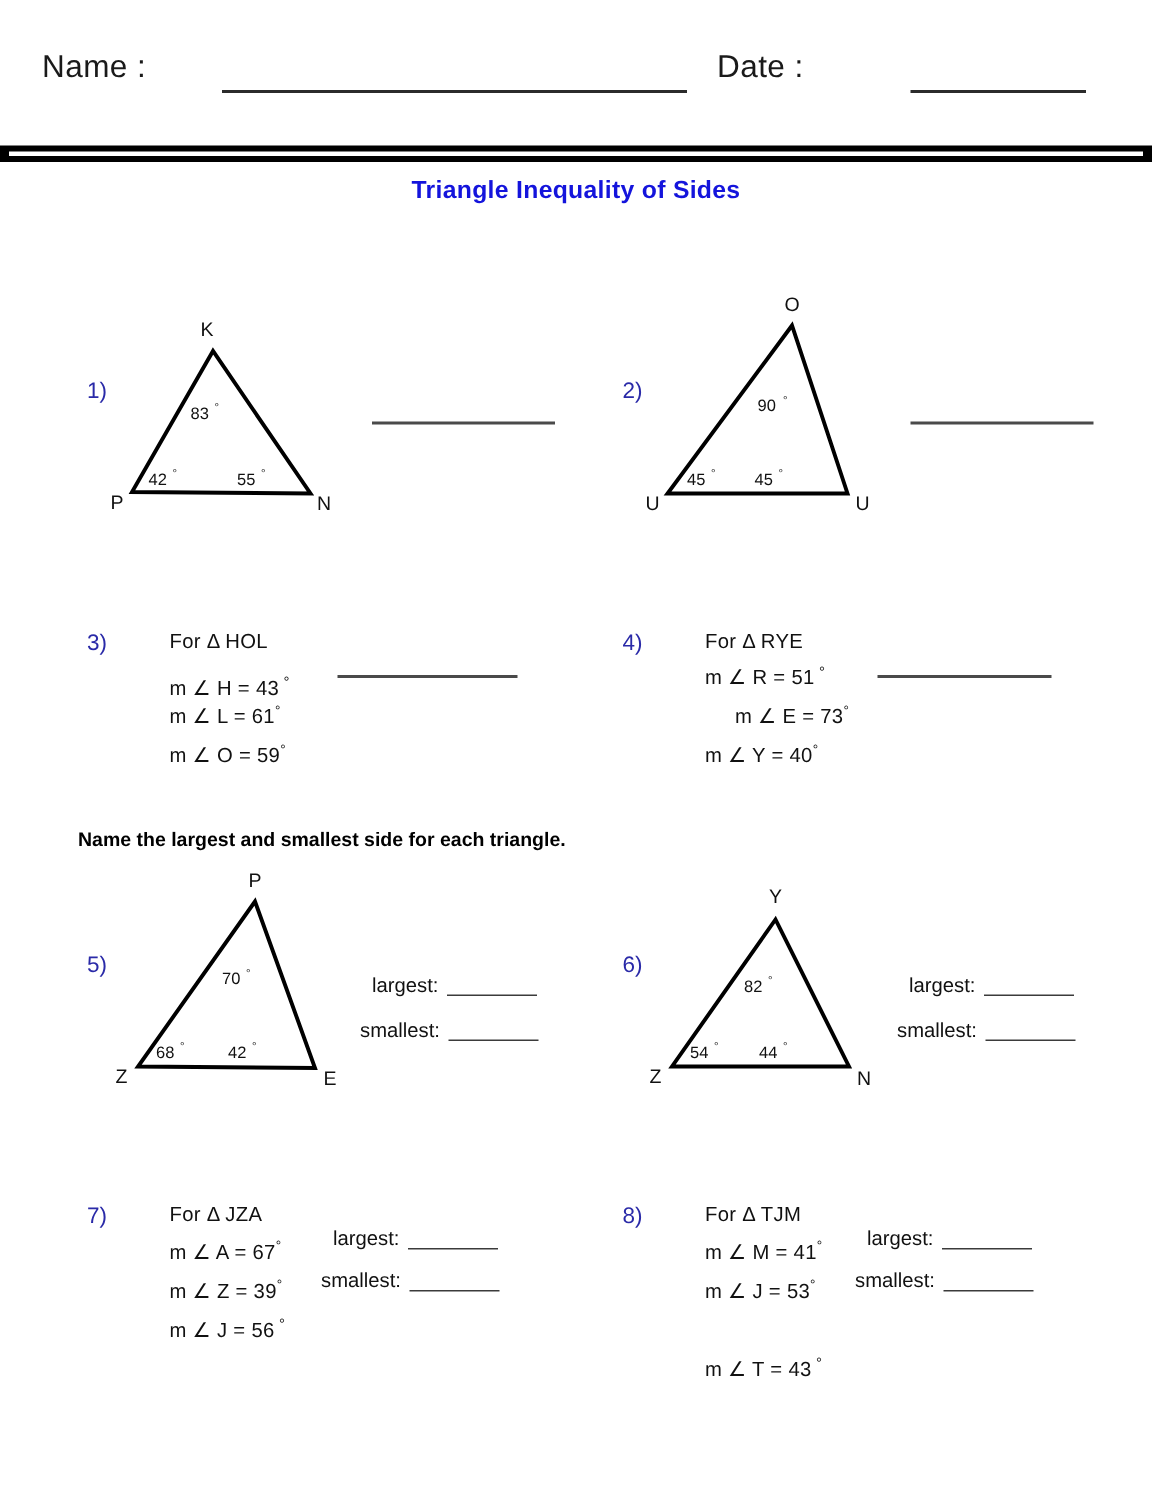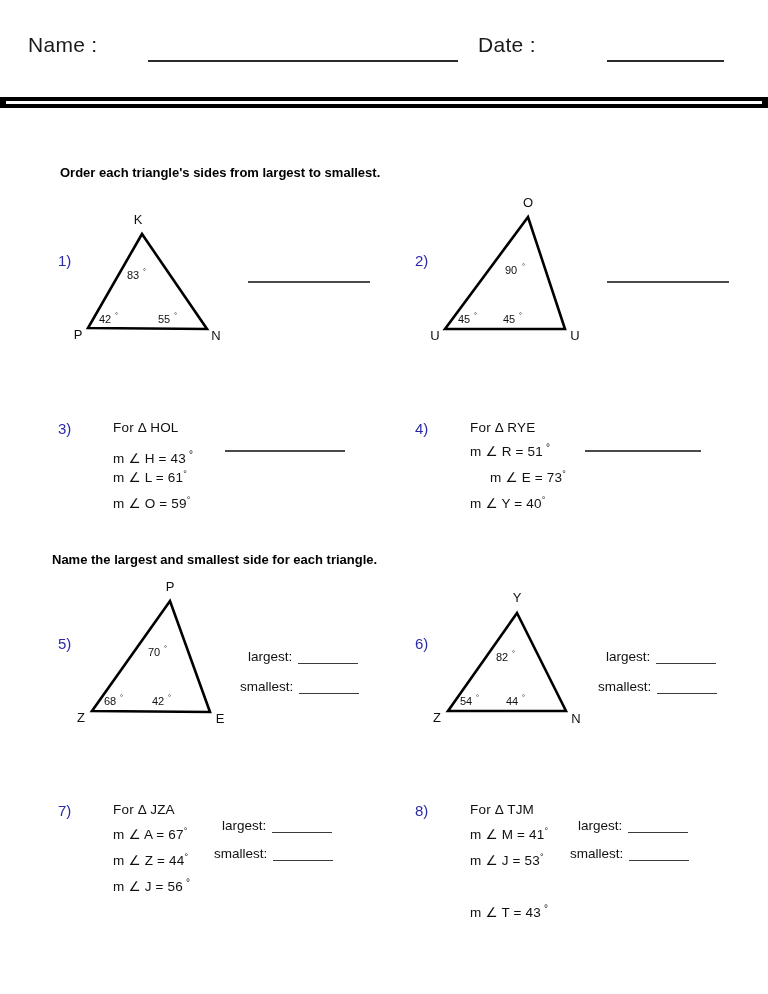--- a/index.html
+++ b/index.html
@@ -122,22 +122,22 @@
   <div class="abs hdr-label" style="left:28px; top:33px;">Name :</div>
   <div class="abs rule-dark" style="left:148px; top:60px; width:310px;"></div>
 
   <div class="abs hdr-label" style="left:478px; top:33px;">Date :</div>
   <div class="abs rule-dark" style="left:607px; top:60px; width:117px;"></div>
 
   <div class="abs divider-outer" style="top:97px;">
     <div class="abs divider-inner" style="top:4px;"></div>
   </div>
 
-
-  <div class="abs section-instruction" style="left:60px; top:165px;">Order each triangle's sides from largest to smallest.</div>
+  <div class="abs worksheet-title" style="left:0; top:118px;">Triangle Inequality of Sides</div>
+
 
   <div class="abs qnum" style="left:58px; top:252px;">1)</div>
 
   <div class="abs" style="left:66px; top:206px;">
     <svg class="tri-svg" width="170" height="140" viewBox="0 0 170 140">
       <polygon points="76,28 22,122 141,123" fill="none" stroke="#000000" stroke-width="2.6"></polygon>
       <text class="vlabel" x="72" y="18" text-anchor="middle">K</text>
       <text class="vlabel" x="12" y="133" text-anchor="middle">P</text>
       <text class="vlabel" x="150" y="134" text-anchor="middle">N</text>
       <text class="anglabel" x="61" y="73">83</text>
@@ -245,21 +245,21 @@
   <div class="abs ans-label" style="left:598px; top:679px;">
     <span>smallest:</span><span class="ans-blank" style="width:60px; margin-left:6px;"></span>
   </div>
 
   <div class="abs qnum" style="left:58px; top:802px;">7)</div>
   <div class="abs prob-text" style="left:113px; top:802px;">For Δ JZA</div>
   <div class="abs prob-text" style="left:113px; top:826px;">
     <span>m ∠ A = 67</span><span class="deg">°</span>
   </div>
   <div class="abs prob-text" style="left:113px; top:852px;">
-    <span>m ∠ Z = 44</span><span class="deg">°</span>
+    <span>m ∠ Z = 39</span><span class="deg">°</span>
   </div>
   <div class="abs prob-text" style="left:113px; top:878px;">
     <span>m ∠ J = 56</span><span class="deg" style="font-size:10px; margin-left:3px;">°</span>
   </div>
 
   <div class="abs ans-label" style="left:222px; top:818px;">
     <span>largest:</span><span class="ans-blank" style="width:60px; margin-left:6px;"></span>
   </div>
   <div class="abs ans-label" style="left:214px; top:846px;">
     <span>smallest:</span><span class="ans-blank" style="width:60px; margin-left:6px;"></span>

